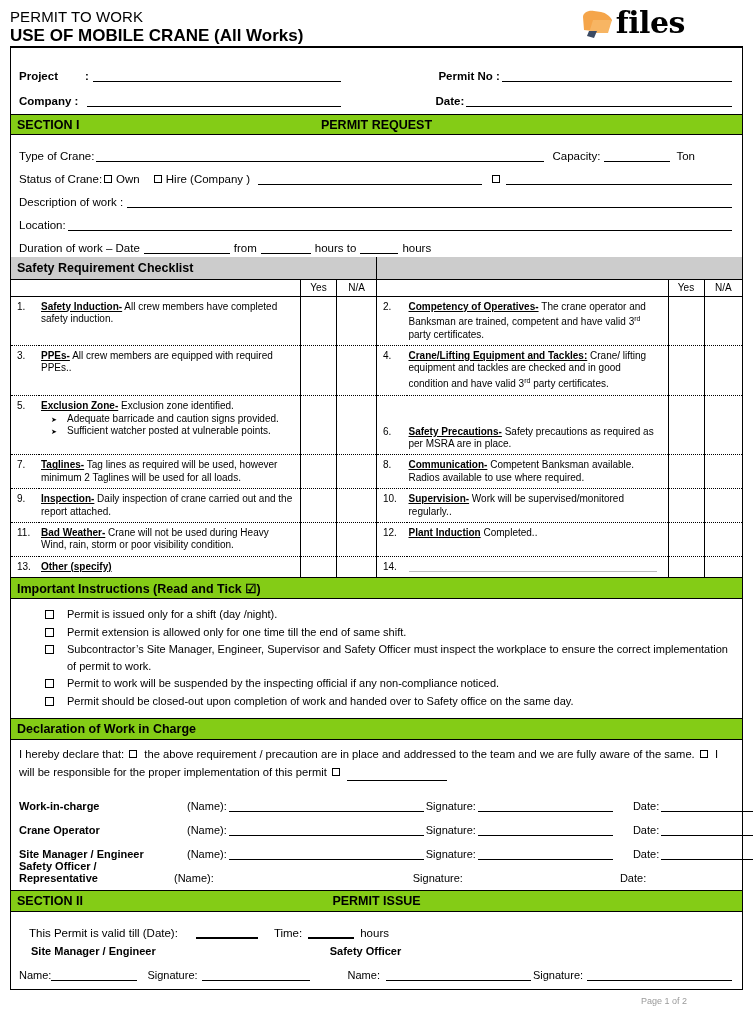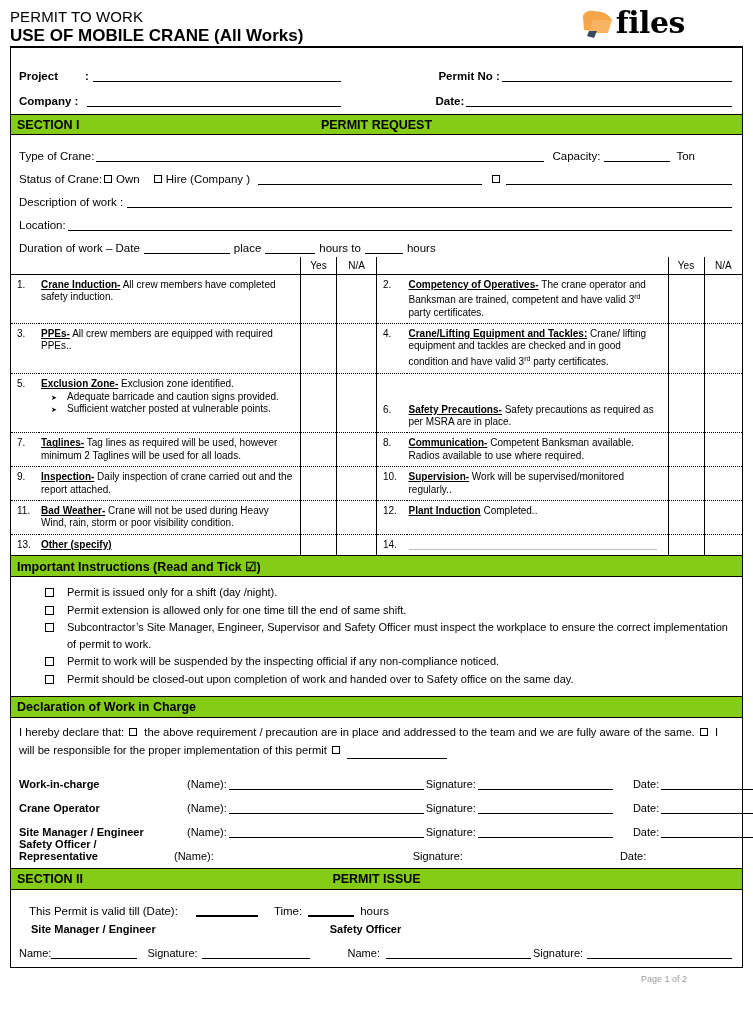--- a/index.html
+++ b/index.html
@@ -385,53 +385,57 @@
       </div>
 
       <div class="req-row">
         <span>Location:</span>
         <span class="ln"></span>
       </div>
 
       <div class="req-row">
         <span>Duration of work – Date</span>
         <span class="ln-fixed" style="width:86px;margin:0 4px;"></span>
-        <span>place</span>
+        <span>from</span>
         <span class="ln-fixed" style="width:50px;margin:0 4px;"></span>
         <span>hours to</span>
         <span class="ln-fixed" style="width:38px;margin:0 4px;"></span>
         <span>hours</span>
       </div>
     </div>
 
     <table class="checklist">
       <colgroup>
         <col style="width:28px">
           <col>
           <col style="width:36px">
           <col style="width:40px">
         <col style="width:30px">
           <col>
           <col style="width:36px">
           <col style="width:38px">
       </colgroup>
       <tbody>
         <tr>
+          <td class="cl-title-cell" colspan="4">Safety Requirement Checklist</td>
+          <td class="cl-title-cell" colspan="4"></td>
+        </tr>
+        <tr>
           <td class="cl-head" colspan="2"></td>
           <td class="cl-head">Yes</td>
           <td class="cl-head">N/A</td>
           <td class="cl-head" colspan="2"></td>
           <td class="cl-head">Yes</td>
           <td class="cl-head">N/A</td>
         </tr>
 
         <tr>
           <td class="cl-num">1.</td>
           <td class="cl-txt">
-            <span class="u">Crane Induction-</span><span> All crew members have completed safety induction.</span>
+            <span class="u">Safety Induction-</span><span> All crew members have completed safety induction.</span>
           </td>
           <td class="cl-yn"></td>
           <td class="cl-yn na"></td>
           <td class="cl-num">2.</td>
           <td class="cl-txt">
             <span class="u">Competency of Operatives-</span><span>&nbsp;The crane operator and Banksman are trained, competent and have valid 3<sup>rd</sup> party certificates.</span>
           </td>
           <td class="cl-yn"></td>
           <td class="cl-yn na"></td>
         </tr>

